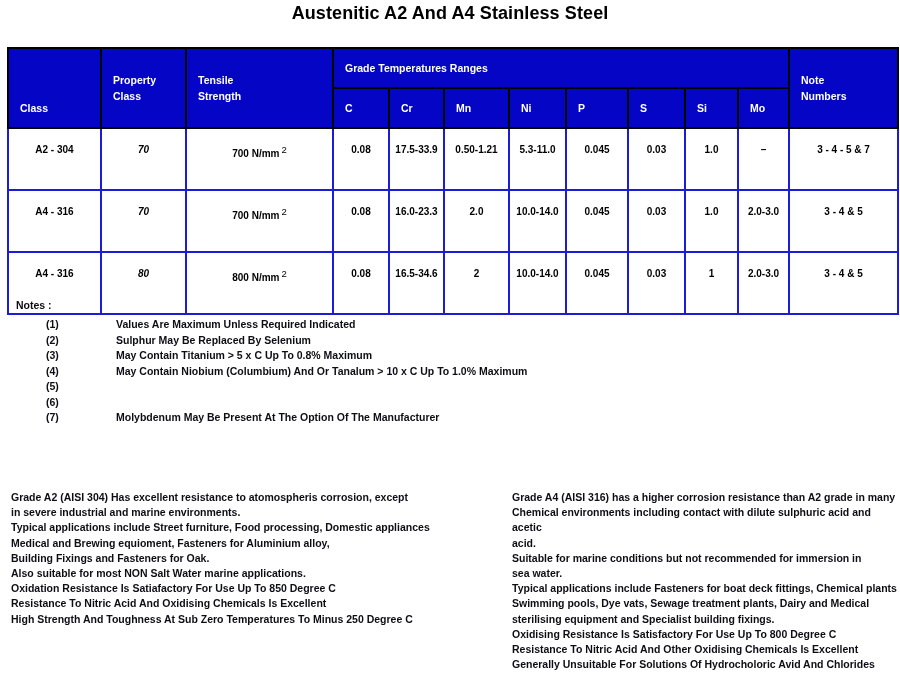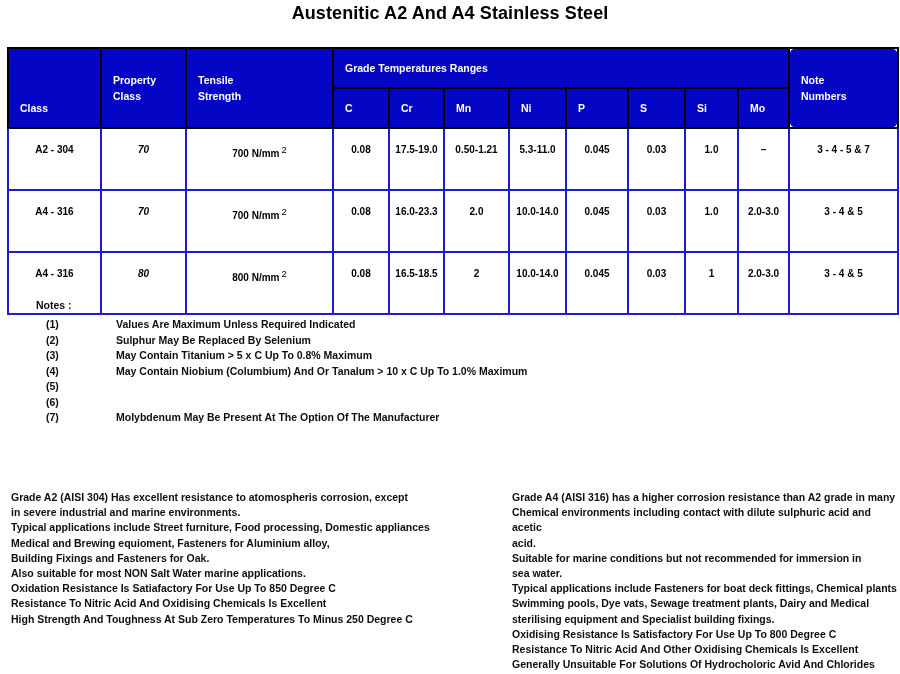--- a/index.html
+++ b/index.html
@@ -48,21 +48,21 @@
   thead tr.hrow2 { height: 18px; }
   th.h-cls {
     text-align: left;
     vertical-align: bottom;
     padding-left: 13px;
     padding-bottom: 2px;
     border-right: hidden;
   }
   th.h-prop { border-right: hidden; vertical-align: middle; }
   th.h-ten  { vertical-align: middle; }
-  th.h-note { vertical-align: middle; border-radius: 8px; }
+  th.h-note { vertical-align: middle; }
   th.h-group { height: 16px; }
   table.steel td {
     border: 2px solid var(--data-border, #1c1cd8);
     background: #ffffff;
     color: #000000;
     font-size: 10px;
     font-weight: bold;
     text-align: center;
     vertical-align: top;
     padding: 15px 1px 0 1px;
@@ -85,21 +85,21 @@
   }
   .notes {
     position: absolute;
     top: 299px;
     left: 16px;
     width: 870px;
     color: var(--body-text, #0d0d15);
     font-size: 10.5px;
     font-weight: bold;
   }
-  .notes-heading { margin-bottom: 6px; margin-left: 20px; }
+  .notes-heading { margin-bottom: 6px; }
   .note-row {
     display: flex;
     line-height: 15.5px;
   }
   .note-num {
     flex: 0 0 70px;
     padding-left: 30px;
     box-sizing: content-box;
   }
   .note-text { flex: 1; }
@@ -164,21 +164,21 @@
         <th>Si</th>
         <th>Mo</th>
       </tr>
     </thead>
     <tbody>
       <tr>
         <td class="c-cls">A2 - 304</td>
         <td class="c-prop">70</td>
         <td class="c-ten"><span>700 N/mm</span><sup>2</sup></td>
         <td>0.08</td>
-        <td>17.5-19.0</td>
+        <td>17.5-33.9</td>
         <td>0.50-1.21</td>
         <td>5.3-11.0</td>
         <td>0.045</td>
         <td>0.03</td>
         <td>1.0</td>
         <td>–</td>
         <td>3 - 4 - 5 &amp; 7</td>
       </tr>
       <tr>
         <td class="c-cls">A4 - 316</td>
@@ -192,21 +192,21 @@
         <td>0.03</td>
         <td>1.0</td>
         <td>2.0-3.0</td>
         <td>3 - 4 &amp; 5</td>
       </tr>
       <tr>
         <td class="c-cls">A4 - 316</td>
         <td class="c-prop">80</td>
         <td class="c-ten"><span>800 N/mm</span><sup>2</sup></td>
         <td>0.08</td>
-        <td>16.5-18.5</td>
+        <td>16.5-34.6</td>
         <td>2</td>
         <td>10.0-14.0</td>
         <td>0.045</td>
         <td>0.03</td>
         <td>1</td>
         <td>2.0-3.0</td>
         <td>3 - 4 &amp; 5</td>
       </tr>
     </tbody>
   </table>

